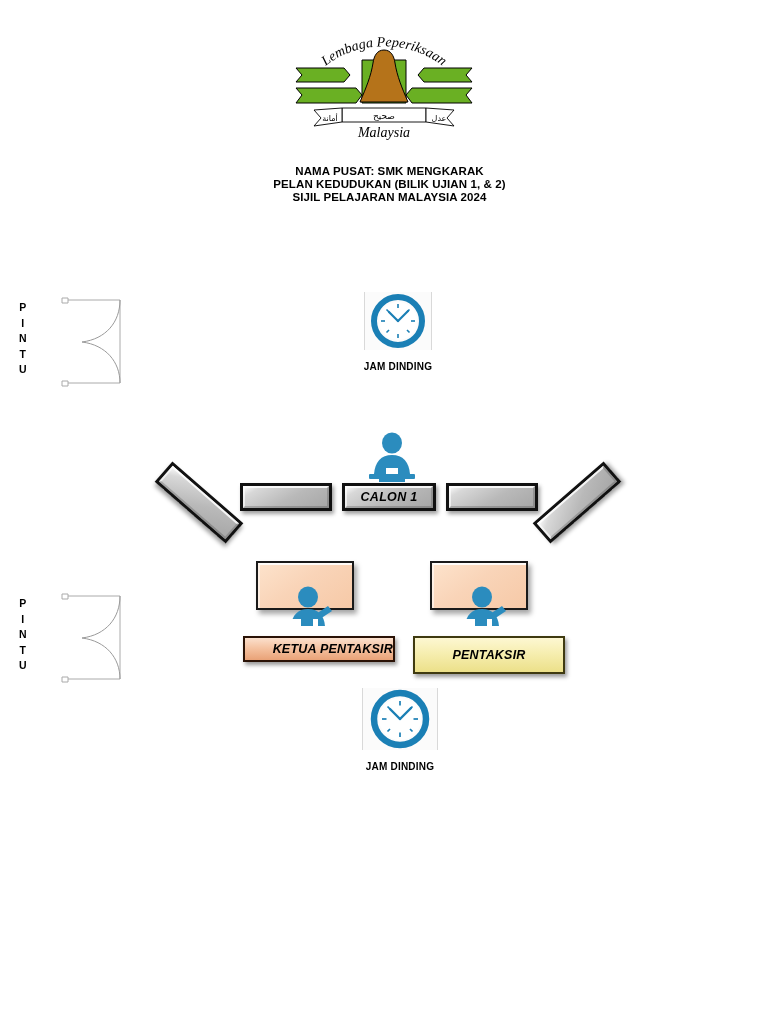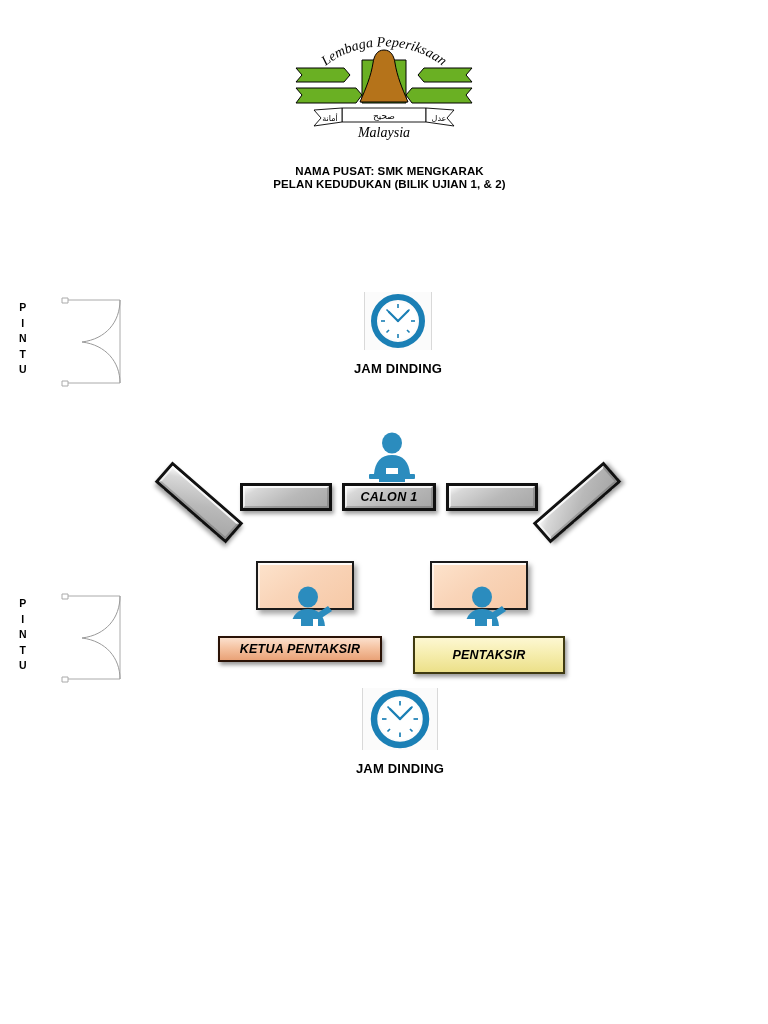--- a/index.html
+++ b/index.html
@@ -80,21 +80,21 @@
   .clock-group { position: absolute; text-align: center; }
   .clock-frame {
     position: relative;
     border-left: 1px solid #d9d9d9;
     border-right: 1px solid #d9d9d9;
     background: #fbfbfb;
     display: inline-block;
     line-height: 0;
   }
   .clock-caption {
-    font-size: 13px;
+    font-size: 10px;
     font-weight: bold;
     letter-spacing: 0.2px;
     margin-top: 7px;
     white-space: nowrap;
   }
   #clock-top { left: 338px; top: 292px; width: 120px; }
   #clock-bottom { left: 340px; top: 688px; width: 120px; }
 
   
   .tbl {
@@ -160,26 +160,27 @@
     align-items: center;
     justify-content: center;
     font-size: 12.5px;
     font-weight: bold;
     font-style: italic;
     letter-spacing: 0.2px;
     color: #000;
     box-shadow: 2px 3px 4px rgba(0,0,0,0.4);
   }
   #plate-ketua {
-    left: 218px;
+    left: 243px;
     top: 636px;
-    width: 164px;
+    width: 152px;
     height: 26px;
     border: 2px solid #2a1206;
     background: linear-gradient(180deg, #fbe0cd 0%, #f5c3a2 45%, #e9a277 100%);
+    justify-content: flex-end;
   }
   #plate-pentaksir {
     left: 413px;
     top: 636px;
     width: 152px;
     height: 38px;
     border: 2px solid #3f3a10;
     background: linear-gradient(180deg, #fdf7d2 0%, #f6eeb0 45%, #ece089 100%);
   }
 
@@ -225,20 +226,21 @@
         <textPath href="#arcpath" startOffset="50%" text-anchor="middle">Lembaga Peperiksaan</textPath>
       </text>
 
       <text x="100" y="115" text-anchor="middle" font-size="14" font-family="'Liberation Serif', serif" font-style="italic" fill="#000">Malaysia</text>
     </svg>
   </div>
 
   <div id="header-text">
     <div class="hdr-line">NAMA PUSAT: SMK MENGKARAK</div>
     <div class="hdr-line hdr-gap-2 hdr-tight">PELAN KEDUDUKAN (BILIK UJIAN 1, &amp; 2)</div>
+    <div class="hdr-line hdr-tight">SIJIL PELAJARAN MALAYSIA 2024</div>
   </div>
 
   <div class="door" id="door-top">
     <div class="door-label">
       <span>P</span>
       <span>I</span>
       <span>N</span>
       <span>T</span>
       <span>U</span>
     </div>

